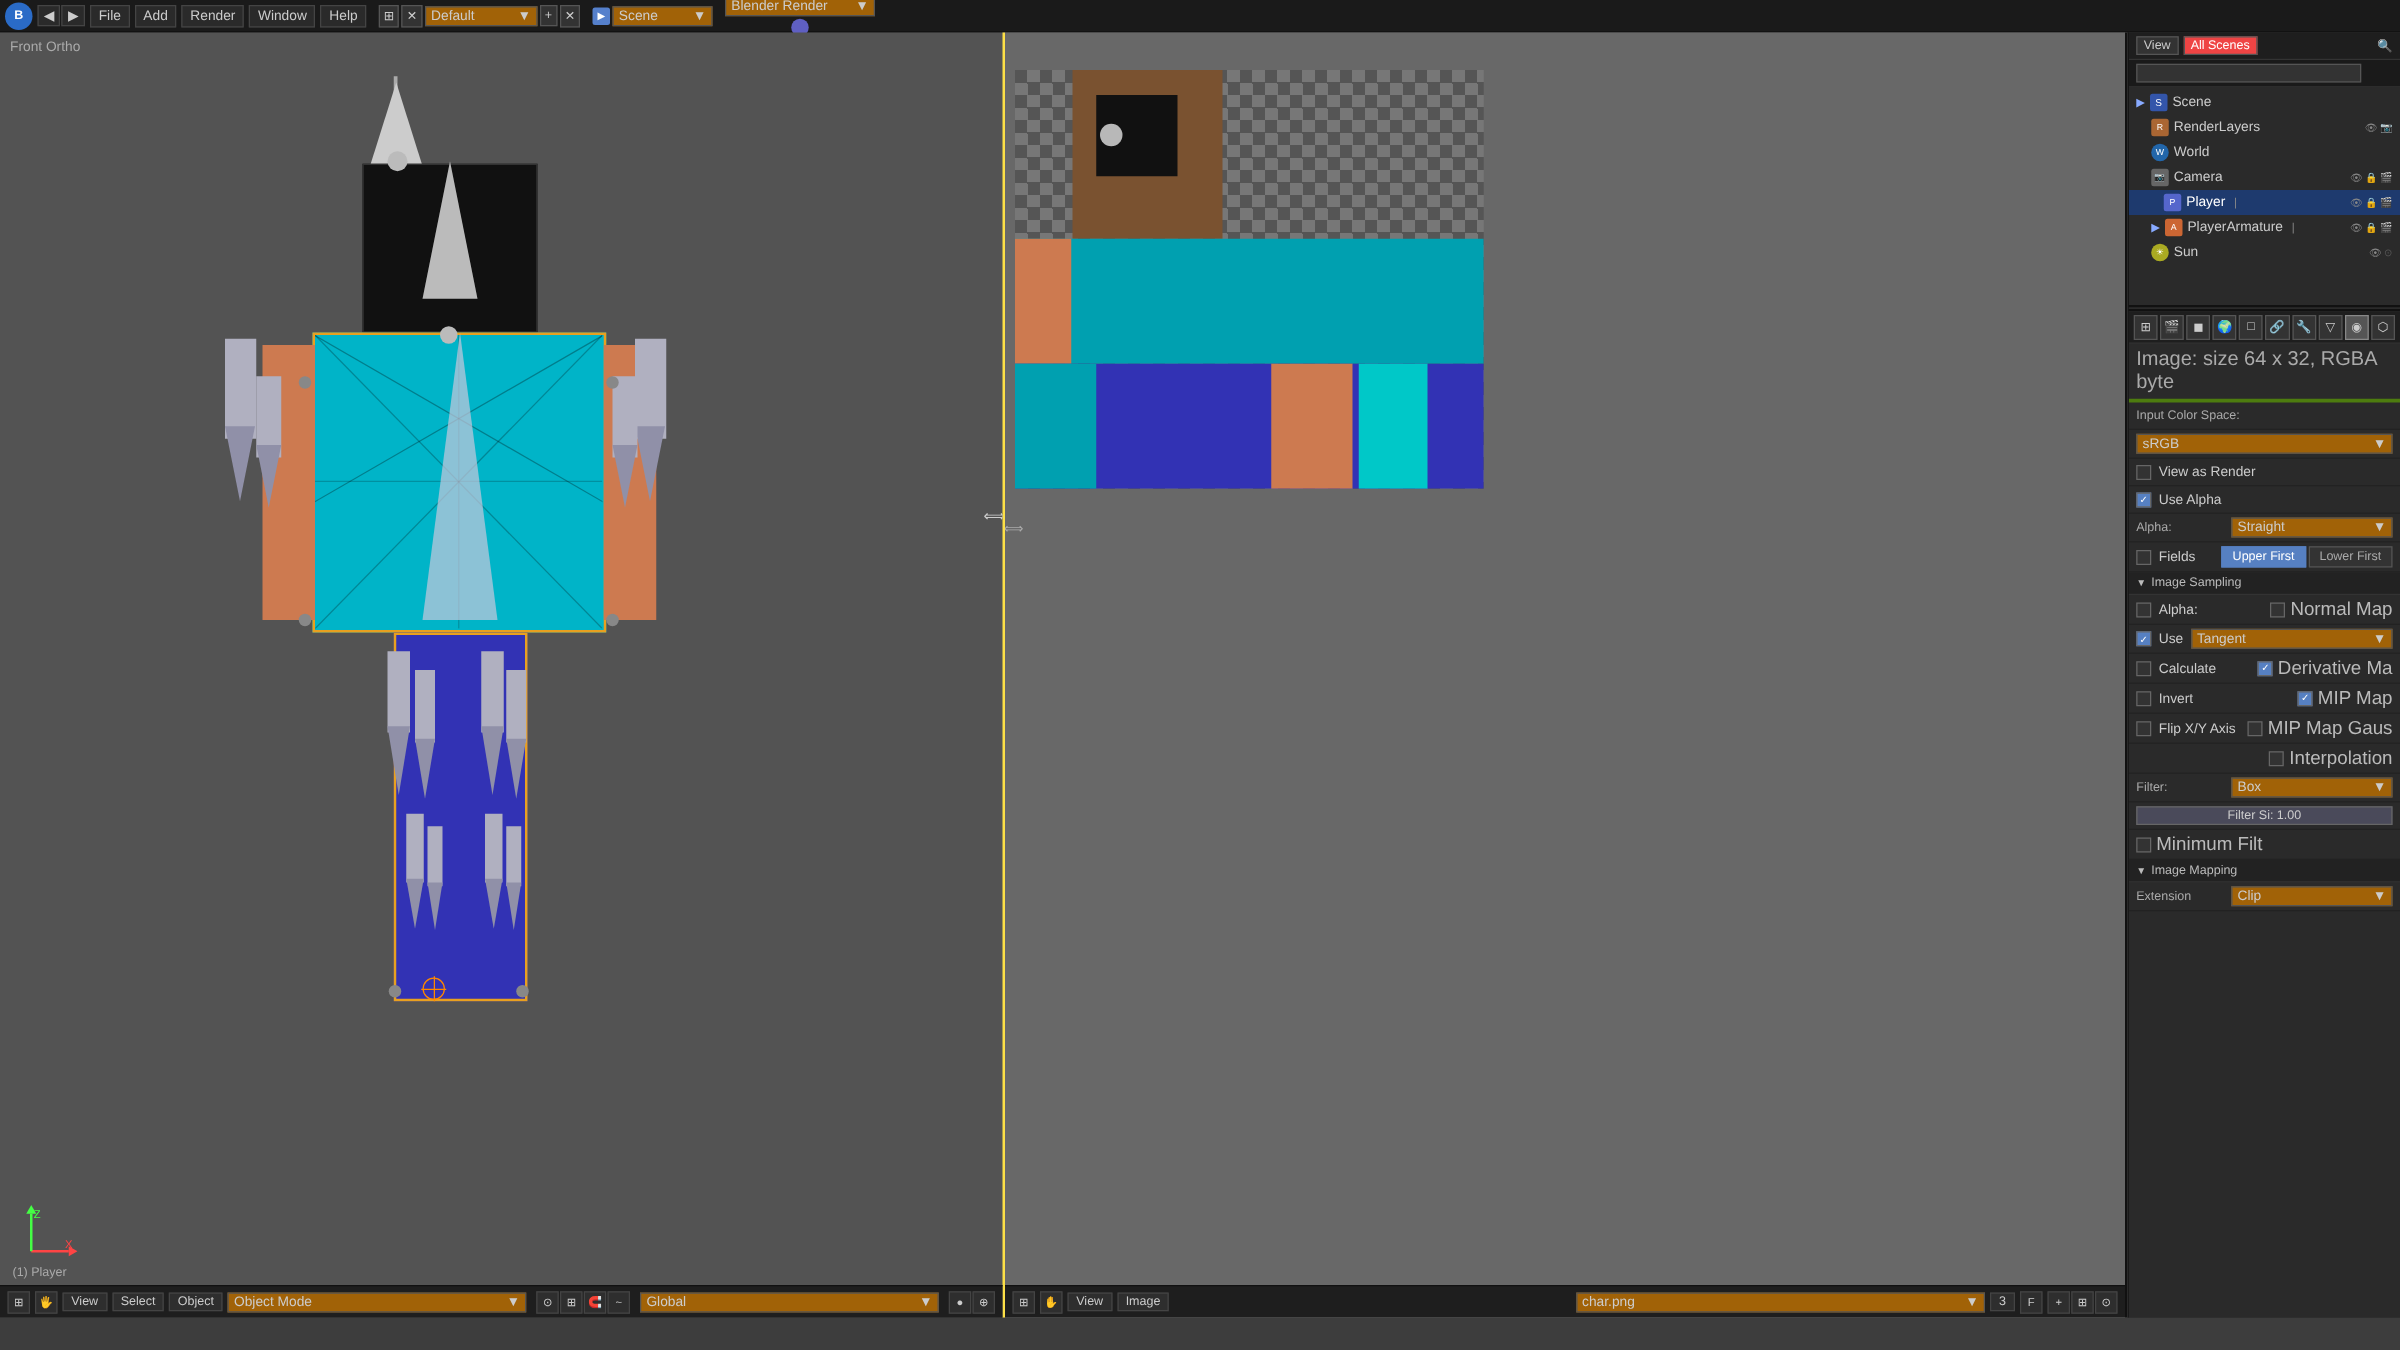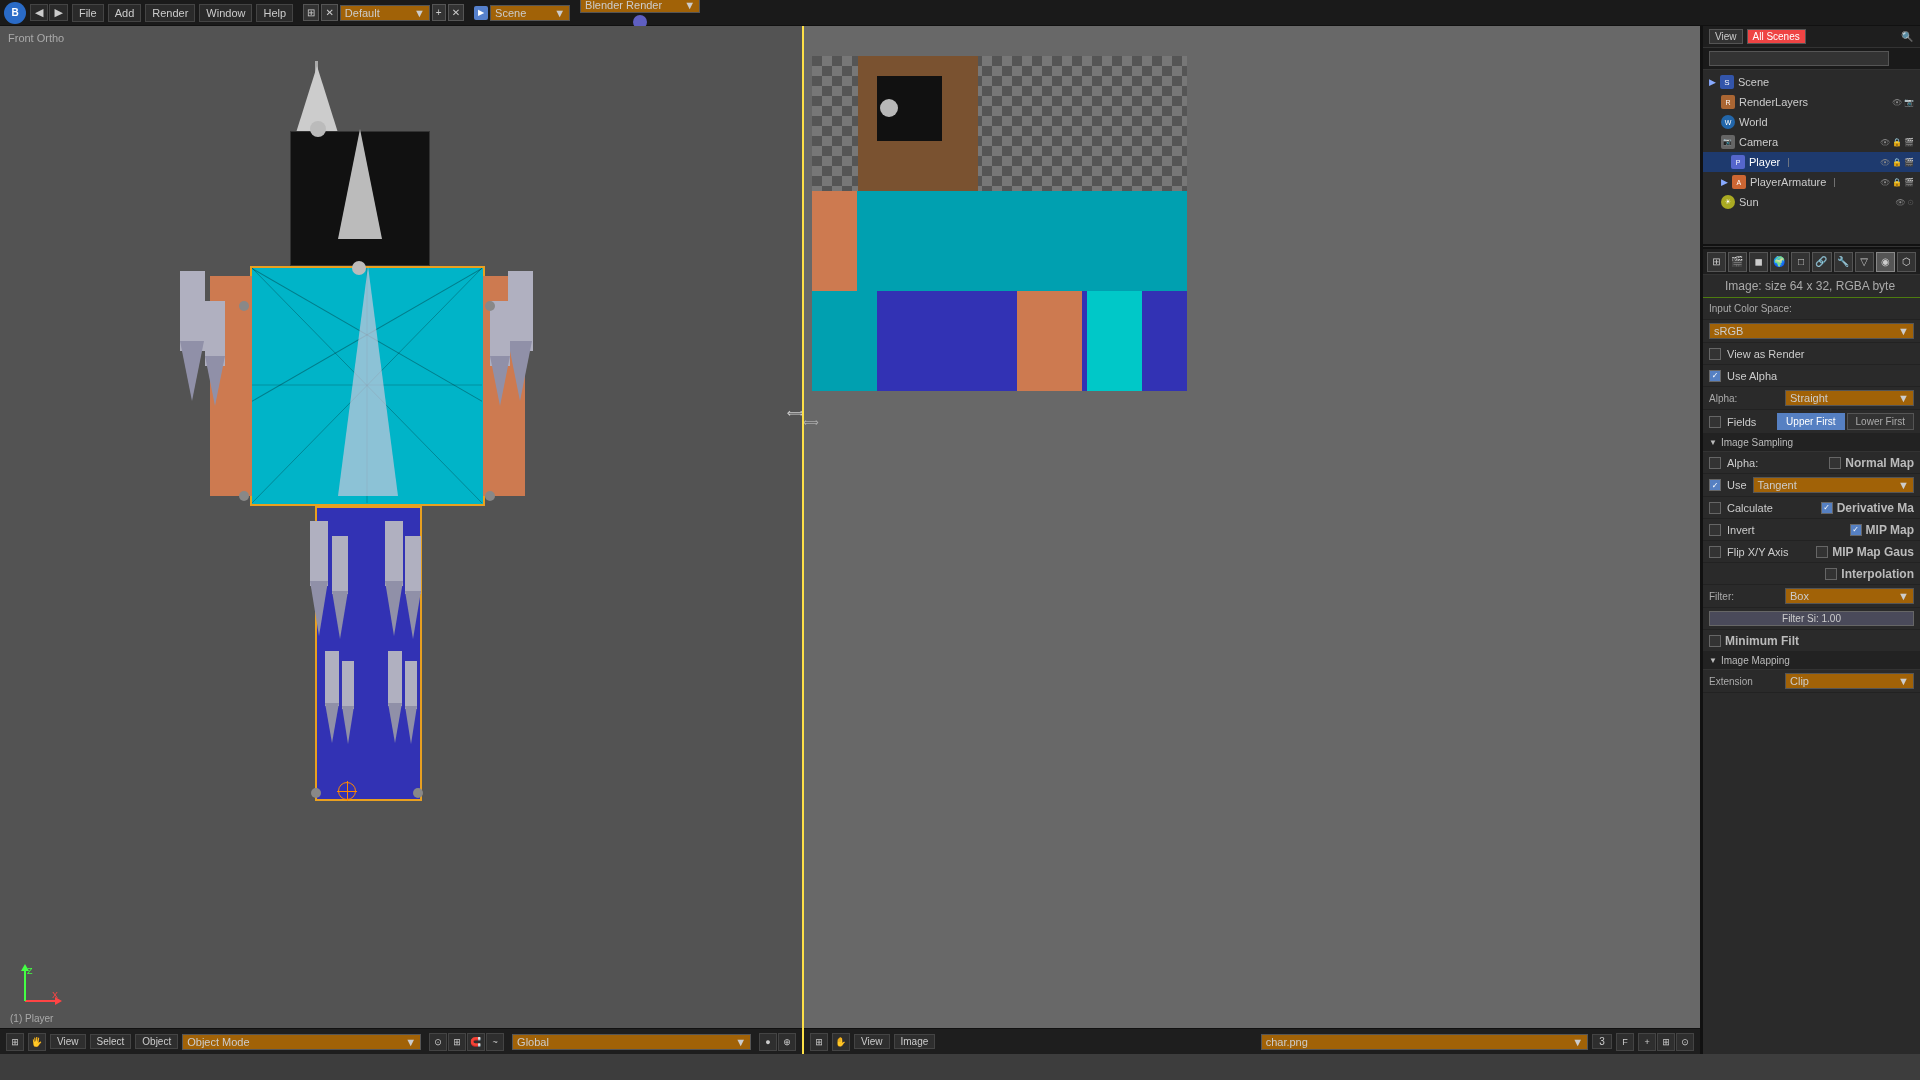--- a/index.html
+++ b/index.html
@@ -160,24 +160,24 @@
       color: #ccc;
       font-size: 10px;
       cursor: pointer;
       display: flex; align-items: center; justify-content: center;
     }
     .prop-toolbar-btn.active {
       background: #555;
       border-color: #777;
     }
     .prop-info {
-      padding: 4px 22px;
-      font-size: 12px;
+      padding: 4px 6px;
+      font-size: 16px;
       color: #aaa;
-      border-bottom: 1px solid #4d7c0f;
+      border-bottom: 3px solid #4d7c0f;
     }
     .prop-row {
       padding: 3px 6px;
       display: flex;
       align-items: center;
       gap: 6px;
       border-bottom: 1px solid #222;
       min-height: 22px;
     }
     .prop-label {
@@ -283,23 +283,22 @@
     }
     
     
     .axes-indicator {
       position: absolute;
       bottom: 50px; left: 20px;
       width: 40px; height: 40px;
     }
     
     .normal-map-label {
-      font-size: 12px;
+      font-size: 15px;
       color: #bbb;
-      font-weight: bold;
     }
   </style>
 </head>
 <body>
 
 <div class="top-bar">
   <div class="top-bar-icon">
     <span>B</span>
   </div>
 

